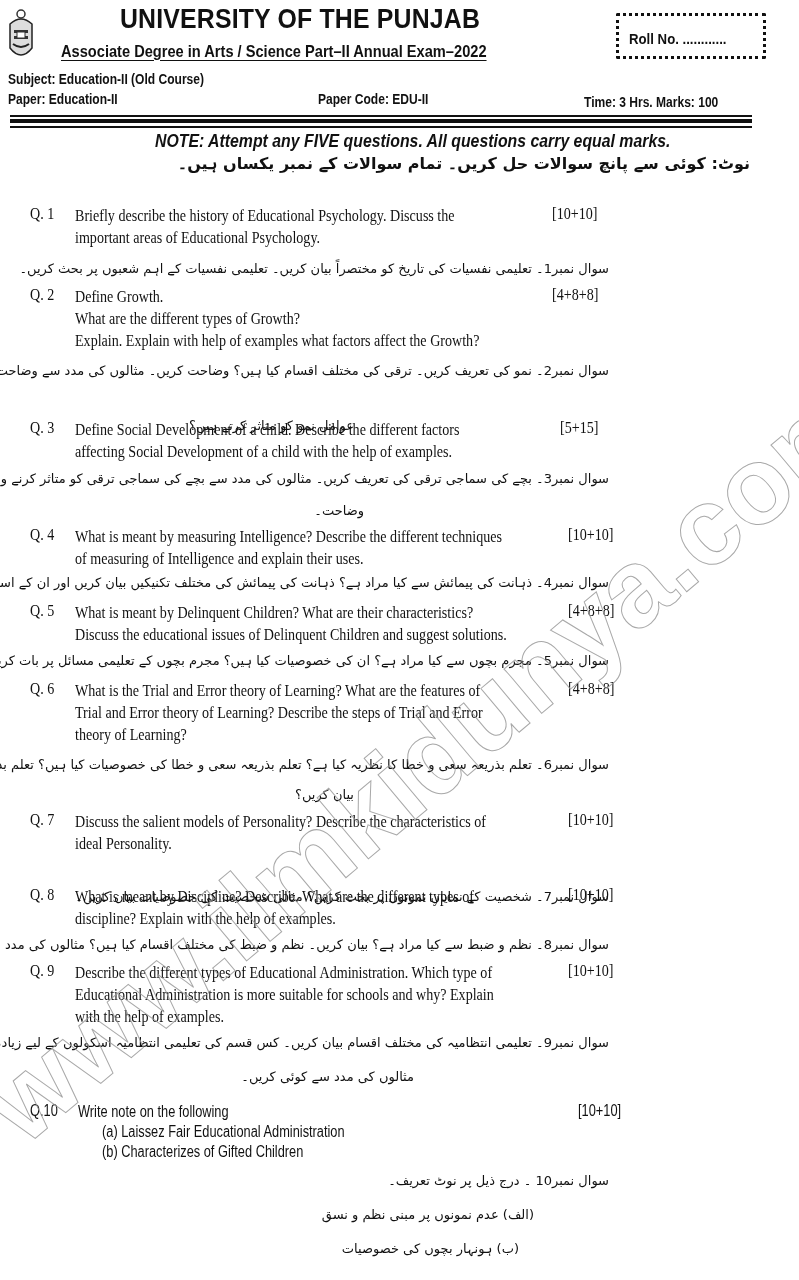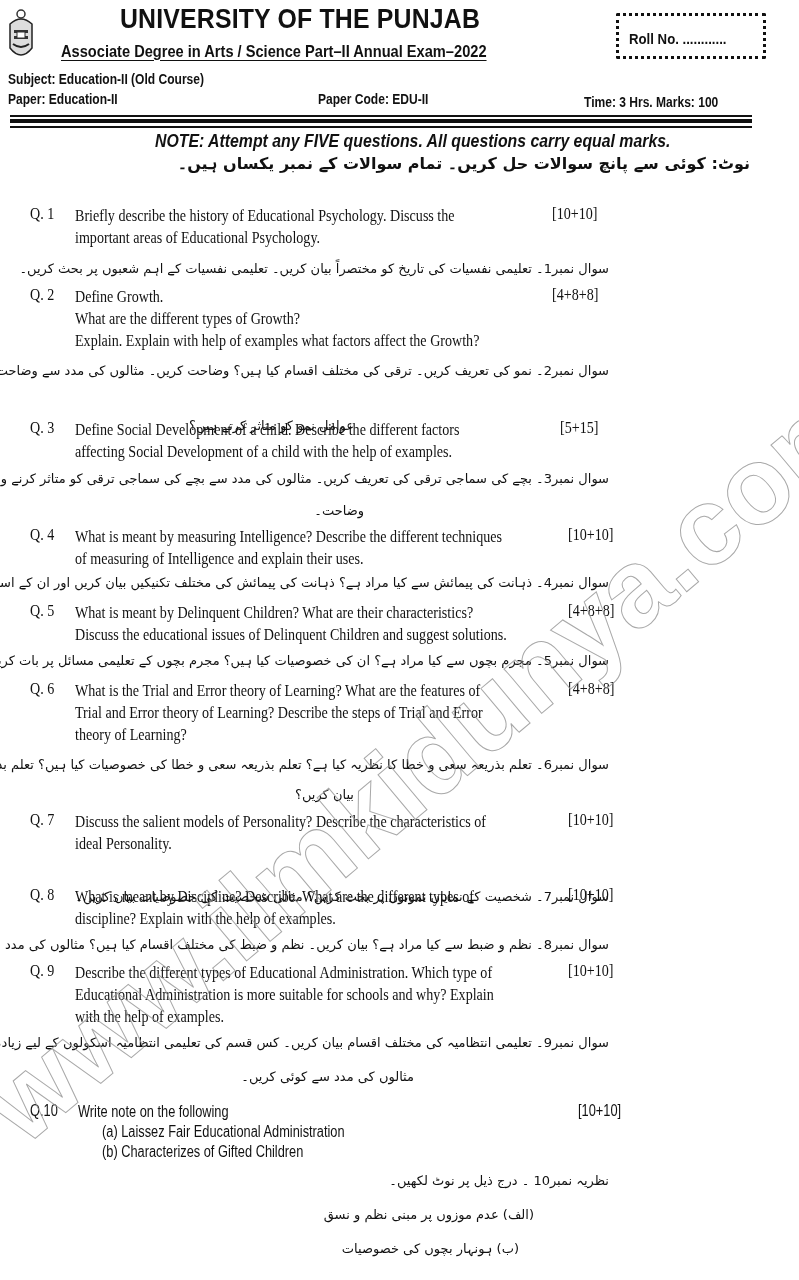--- a/index.html
+++ b/index.html
@@ -199,18 +199,18 @@
 </div>
 
 <div>
   <div class="abs qnum q10" style="top:1102px">Q.10</div>
   <div class="abs qtext q10" style="left:78px;top:1102px;line-height:20px">
     <div>Write note on the following</div>
     <div style="padding-left:30px">(a) Laissez Fair Educational Administration</div>
     <div style="padding-left:30px">(b) Characterizes of Gifted Children</div>
   </div>
   <div class="abs marks q10" style="left:578px;top:1102px">[10+10]</div>
-  <div class="abs urdu" style="right:190px;top:1168px">نظریہ نمبر10 ۔   درج ذیل پر نوٹ لکھیں۔</div>
-  <div class="abs urdu" style="right:265px;top:1202px">(الف) عدم موزوں پر مبنی نظم و نسق</div>
+  <div class="abs urdu" style="right:190px;top:1168px">سوال نمبر10 ۔   درج ذیل پر نوٹ تعریف۔</div>
+  <div class="abs urdu" style="right:265px;top:1202px">(الف) عدم نمونوں پر مبنی نظم و نسق</div>
   <div class="abs urdu" style="right:280px;top:1236px">(ب) ہونہار بچوں کی خصوصیات</div>
 </div>
 
 <div class="abs wm wm1">www.ilmkidunya.com</div>
 
 </body></html>

